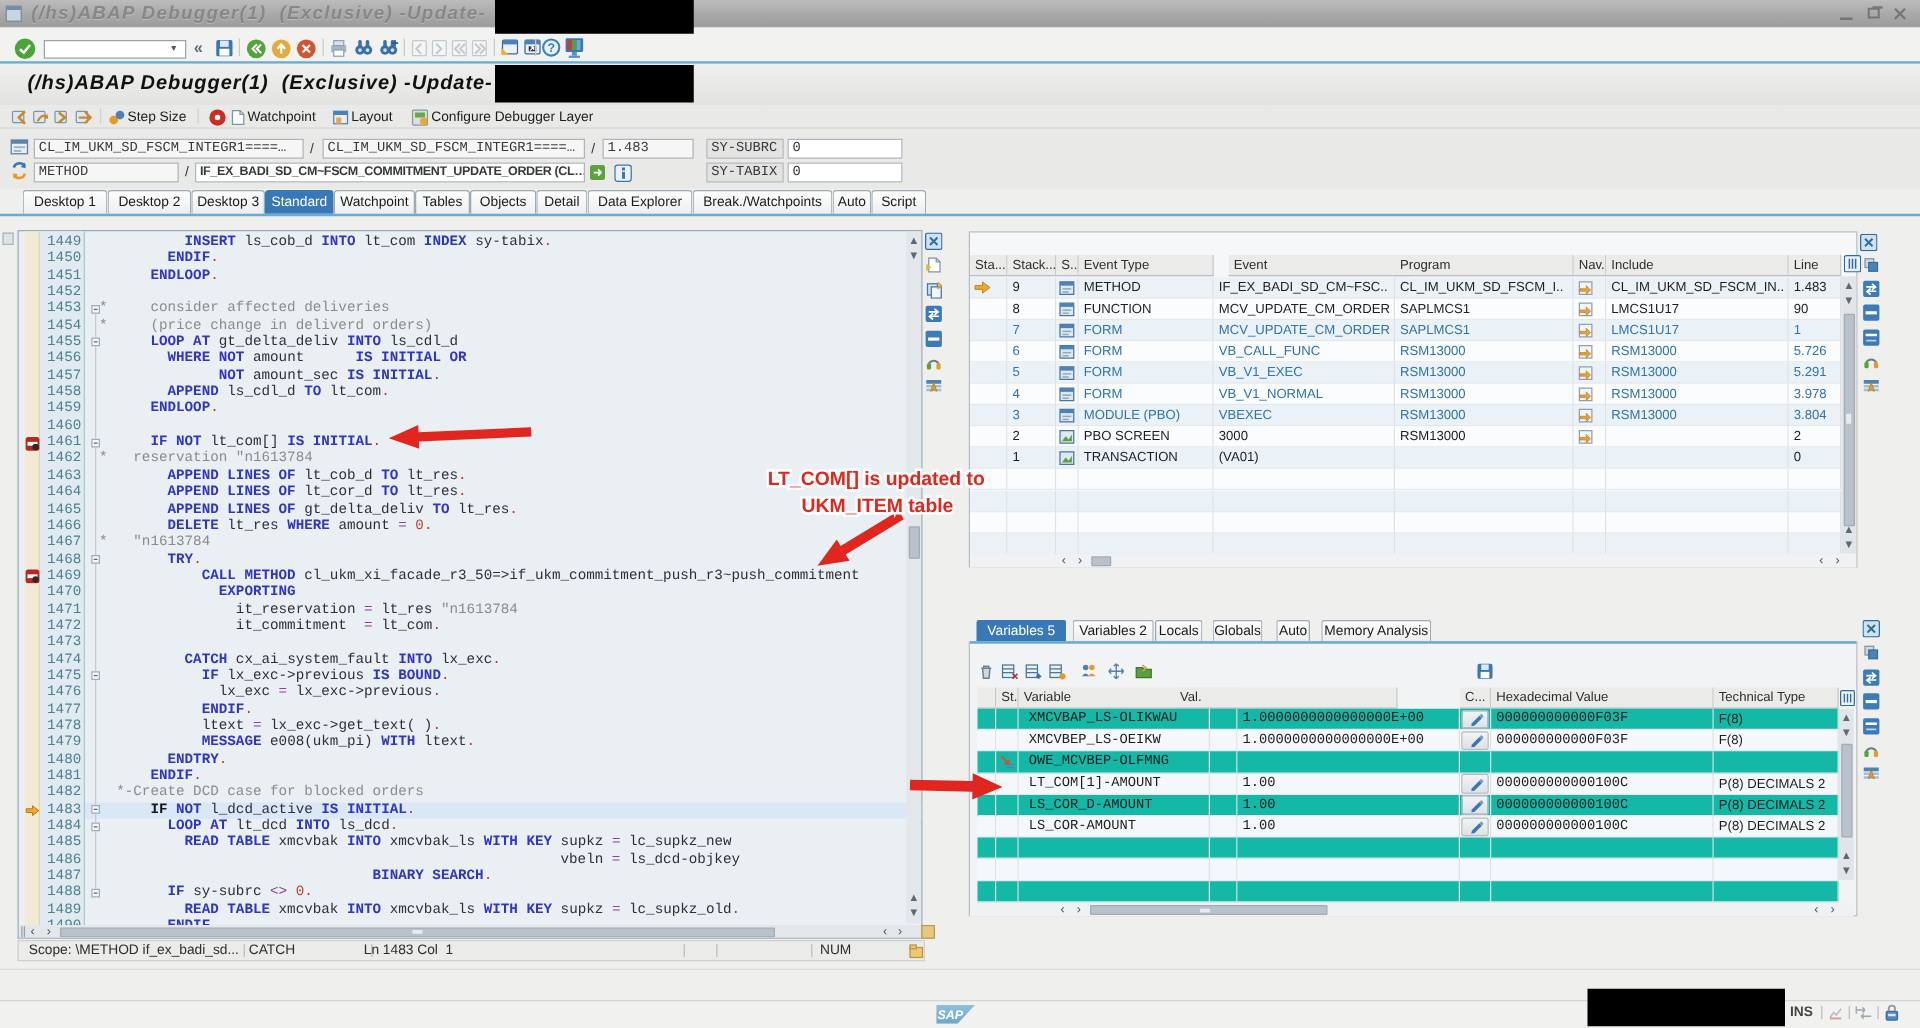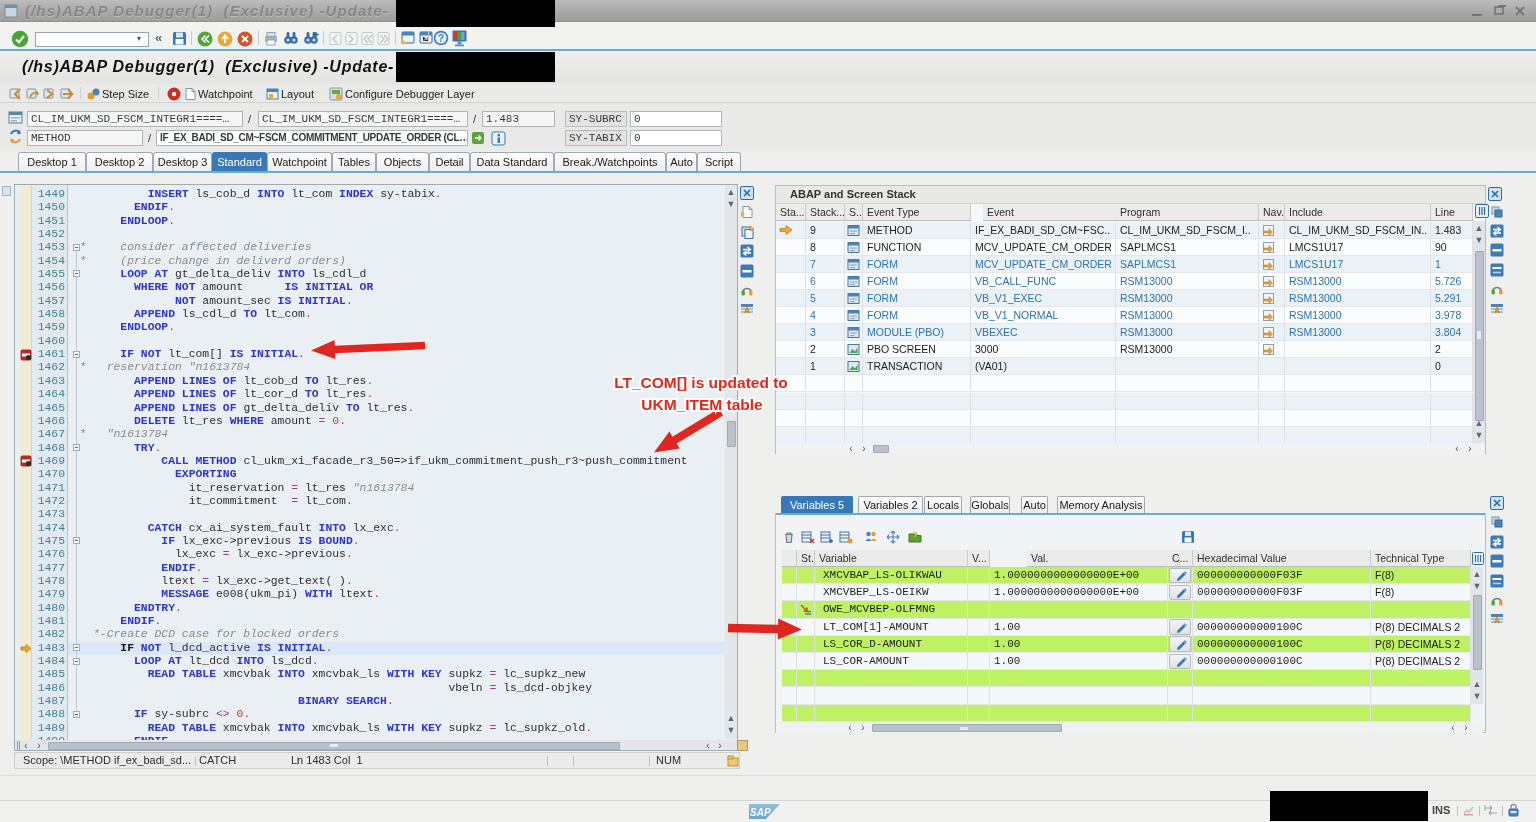--- a/index.html
+++ b/index.html
@@ -28,21 +28,21 @@
 .edpanel{left:14px;top:184px;width:724px;height:567px;background:#e9eff3;border:1px solid #9aacb6;overflow:hidden}
 .edclip{left:0;top:0;width:722px;height:556px;overflow:hidden;position:absolute}
 .bstrip{left:5px;top:0;width:12px;height:556px;background:#f1ebd5;border-right:1px solid #ddd5ba;position:absolute}
 .gutline{left:52px;top:0;width:1px;height:556px;background:#a9c6ce;position:absolute}
 .lnums{left:0px;top:3px;width:50px;position:absolute;text-align:right;
  font-family:"Liberation Mono",monospace;font-size:11.4px;line-height:13.35px;color:#49818f}
 .code{left:64.3px;top:3px;position:absolute;font-family:"Liberation Mono",monospace;font-size:11.4px;line-height:13.35px;white-space:pre;color:#2e2e38}
 .code div{height:13.35px}
 .k{color:#2f35c8;font-weight:bold}
 .i{color:#2e2e38}
-.c{color:#8b8b8b;font-style:italic}
+.c{color:#8b8b8b;}
 .p{color:#c33327}
 .o{color:#8f3f9f}
 .n{color:#c3402e}
 .kb{color:#16161d;font-weight:bold}
 .hlrow{left:53px;top:0;width:670px;height:13.4px;background:#d9e7f7;position:absolute}
 .foldbox{position:absolute;width:7px;height:7px;border:1px solid #9fadb6;background:#f4f7f9;font-size:0}
 .foldbox:after{content:"";position:absolute;left:1px;top:2px;width:3px;height:1px;background:#5b6b76}
 
 .sb{position:absolute;background:#e4e7e9}
 .sbthumb{position:absolute;background:#b9c2ca;border:1px solid #a2abb4;border-radius:1px}
@@ -53,21 +53,21 @@
 .ptitle{position:absolute;left:0;top:0;width:100%;height:18px;background:#e8e8e6;border-bottom:1px solid #cdd1d4;
  font-size:11px;font-weight:bold;color:#333;line-height:17px;padding-left:14px}
 .th{position:absolute;background:#ebebe9;border-right:1px solid #c6cacd;border-bottom:1px solid #b9bec2;
  font-size:10.5px;color:#2e2e2e;line-height:16px;padding-left:4px;white-space:nowrap;overflow:hidden}
 .td{position:absolute;border-right:1px solid #dde1e4;border-bottom:1px solid #e4e8eb;font-size:10.5px;color:#1d1d1d;
  line-height:16px;padding-left:4px;white-space:nowrap;overflow:hidden}
 .bluetx{color:#2e73ad}
 .rowbgA{background:#eaf1f7}
 .rowbgB{background:#fbfcfd}
 .vrowA{background:#f4f8fb}
-.vrowB{background:#bef264}
+.vrowB{background:#14b8a6}
 
 .vtab{position:absolute;top:496px;height:17px;background:linear-gradient(#fdfdfd,#ededee);border:1px solid #9daab3;border-bottom:none;
  border-radius:2px 2px 0 0;font-size:11px;color:#1a1a1a;text-align:center;line-height:16px;white-space:nowrap}
 .vtabsel{background:#3878b6;color:#fff;border-color:#3878b6}
 .pencilbtn{position:absolute;background:linear-gradient(#f2f3f4,#dfe1e3);border:1px solid #b4bac0;border-radius:2px}
 
 .botbar{left:0;top:800px;width:1536px;height:22px;background:#f1f1ef;border-top:1px solid #d5d5d3}
 .blackbox{position:absolute;background:#000}
 .redact{z-index:50}
 .sep{color:#b9b9b7}
@@ -262,21 +262,21 @@
 <div class="lbl" style="left:565px;top:130px;width:62px">SY-TABIX</div>
 <div class="fld fldw" style="left:630px;top:130px;width:92px">0</div>
 <div class="tab" style="left:18px;width:68px">Desktop 1</div>
 <div class="tab" style="left:86px;width:67px">Desktop 2</div>
 <div class="tab" style="left:153px;width:59px">Desktop 3</div>
 <div class="tab tabsel" style="left:212px;width:55px">Standard</div>
 <div class="tab" style="left:267px;width:65px">Watchpoint</div>
 <div class="tab" style="left:332px;width:44px">Tables</div>
 <div class="tab" style="left:376px;width:53px">Objects</div>
 <div class="tab" style="left:429px;width:41px">Detail</div>
-<div class="tab" style="left:470px;width:84px">Data Standard</div>
+<div class="tab" style="left:470px;width:84px">Data Explorer</div>
 <div class="tab" style="left:554px;width:112px">Break./Watchpoints</div>
 <div class="tab" style="left:666px;width:31px">Auto</div>
 <div class="tab" style="left:697px;width:44px">Script</div>
 <div class="abs blueline" style="top:171px"></div>
 <div class="abs" style="left:2px;top:186px;width:9px;height:10px;background:#dfe3e6;border:1px solid #aab4bc"></div>
 <div class="abs edpanel">
 <div class="edclip">
 <div class="bstrip"></div>
 <div class="abs" style="left:17px;top:0;width:35px;height:556px;background:#e2eaf1"></div>
 <div class="gutline"></div>
@@ -400,21 +400,20 @@
     <rect x="1.5" y="7.5" width="3.4" height="5" rx="1.2" fill="#58a23e"></rect>
     <rect x="9.1" y="7.5" width="3.4" height="5" rx="1.2" fill="#e59a2f"></rect>
   </svg>
 <svg class="abs" style="left:1490px;top:612.4px" width="14" height="14" viewBox="0 0 14 14">
     <rect x="1" y="2" width="12" height="3" fill="#4d83b4"></rect>
     <rect x="1" y="6" width="12" height="2" fill="#9fc0da"></rect>
     <rect x="1" y="9" width="12" height="2" fill="#9fc0da"></rect>
     <path d="M7 4 L9.5 11 L7 9.8 L4.5 11 Z" fill="#e59a2f" stroke="#b87a14" stroke-width="0.6"></path>
   </svg>
 <div class="panel" style="left:775px;top:185px;width:711px;height:269px">
-<div class="ptitle">ABAP and Screen Stack</div>
 <div class="th" style="left:0px;top:18px;width:30px;height:17px">Sta...</div>
 <div class="th" style="left:30px;top:18px;width:39px;height:17px">Stack...</div>
 <div class="th" style="left:69px;top:18px;width:18px;height:17px">S...</div>
 <div class="th" style="left:87px;top:18px;width:108px;height:17px">Event Type</div>
 <div class="th" style="left:207px;top:18px;width:145px;height:17px">Event</div>
 <div class="th" style="left:340px;top:18px;width:143px;height:17px">Program</div>
 <div class="th" style="left:483px;top:18px;width:26px;height:17px">Nav...</div>
 <div class="th" style="left:509px;top:18px;width:146px;height:17px">Include</div>
 <div class="th" style="left:655px;top:18px;width:42px;height:17px">Line</div>
 <div class="td rowbgA" style="left:0px;top:35.5px;width:30px;height:17.1px"></div>
@@ -707,21 +706,21 @@
   </svg>
 <svg class="abs" style="left:1181px;top:530px" width="14" height="14" viewBox="0 0 14 14">
     <rect x="1" y="1" width="12" height="12" rx="1.5" fill="#3577b8"></rect>
     <rect x="4" y="1.5" width="6" height="4.5" fill="#dce8f2"></rect>
     <rect x="3.5" y="7.5" width="7" height="5" fill="#fff"></rect>
   </svg>
 <div class="th" style="left:782px;top:550px;width:15px;height:17px"></div>
 <div class="th" style="left:797px;top:550px;width:18px;height:17px">St...</div>
 <div class="th" style="left:815px;top:550px;width:153px;height:17px">Variable</div>
 <div class="th" style="left:968px;top:550px;width:22px;height:17px">V...</div>
-<div class="th" style="left:1027px;top:550px;width:178px;height:17px">Val.</div>
+<div class="th" style="left:940px;top:550px;width:178px;height:17px">Val.</div>
 <div class="th" style="left:1168px;top:550px;width:25px;height:17px">C...</div>
 <div class="th" style="left:1193px;top:550px;width:178px;height:17px">Hexadecimal Value</div>
 <div class="th" style="left:1371px;top:550px;width:100px;height:17px">Technical Type</div>
 <svg class="abs" style="left:1472px;top:552px" width="12" height="13" viewBox="0 0 12 13">
     <rect x="0.5" y="0.5" width="11" height="12" rx="1" fill="#eaf1f7" stroke="#2e6da4"></rect>
     <path d="M3.5 3 V10 M6 3 V10 M8.5 3 V10" stroke="#2e6da4" stroke-width="1.1"></path>
   </svg>
 <div class="td vrowB" style="left:782px;top:567.0px;width:15px;height:17.2px;"></div>
 <div class="td vrowB" style="left:797px;top:567.0px;width:18px;height:17.2px;"></div>
 <div class="td vrowB mono" style="left:815px;top:567.0px;width:153px;height:17.2px;padding-left:8px;">XMCVBAP_LS-OLIKWAU</div>

